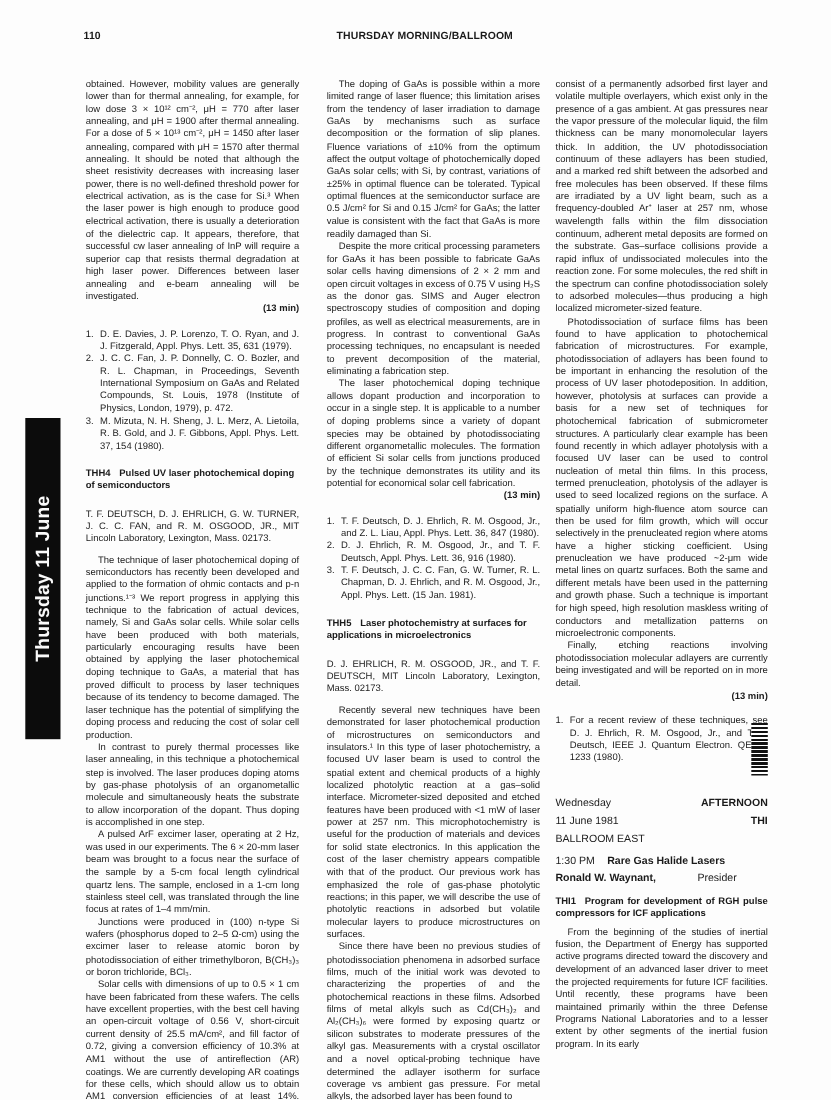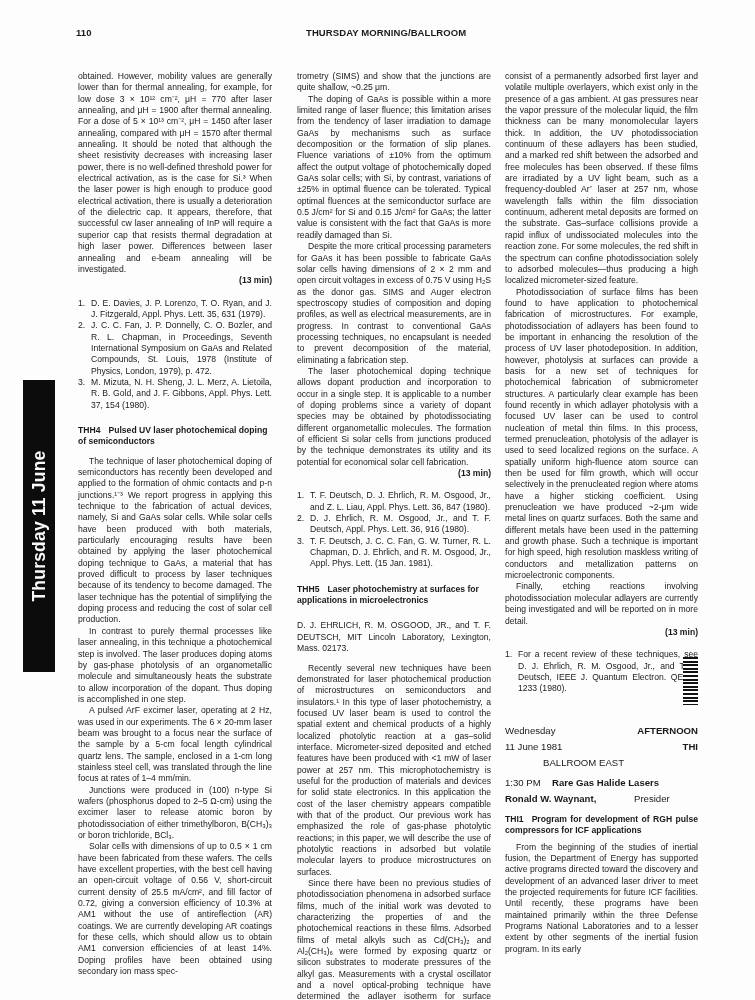--- a/index.html
+++ b/index.html
@@ -48,30 +48,30 @@
   <p>obtained. However, mobility values are generally lower than for thermal annealing, for example, for low dose 3 × 10¹² cm⁻², μH = 770 after laser annealing, and μH = 1900 after thermal annealing. For a dose of 5 × 10¹³ cm⁻², μH = 1450 after laser annealing, compared with μH = 1570 after thermal annealing. It should be noted that although the sheet resistivity decreases with increasing laser power, there is no well-defined threshold power for electrical activation, as is the case for Si.³ When the laser power is high enough to produce good electrical activation, there is usually a deterioration of the dielectric cap. It appears, therefore, that successful cw laser annealing of InP will require a superior cap that resists thermal degradation at high laser power. Differences between laser annealing and e-beam annealing will be investigated.</p>
   <p class="right">(13 min)</p>
   <ul class="refs">
     <li><span class="n">1.</span><span>D. E. Davies, J. P. Lorenzo, T. O. Ryan, and J. J. Fitzgerald, Appl. Phys. Lett. 35, 631 (1979).</span></li>
     <li><span class="n">2.</span><span>J. C. C. Fan, J. P. Donnelly, C. O. Bozler, and R. L. Chapman, in Proceedings, Seventh International Symposium on GaAs and Related Compounds, St. Louis, 1978 (Institute of Physics, London, 1979), p. 472.</span></li>
     <li><span class="n">3.</span><span>M. Mizuta, N. H. Sheng, J. L. Merz, A. Lietoila, R. B. Gold, and J. F. Gibbons, Appl. Phys. Lett. 37, 154 (1980).</span></li>
   </ul>
   <div class="ptitle">
     <span class="code">THH4</span><span>Pulsed UV laser photochemical doping of semiconductors</span>
   </div>
+  <p class="auth">T. F. DEUTSCH, D. J. EHRLICH, G. W. TURNER, J. C. C. FAN, and R. M. OSGOOD, JR., MIT Lincoln Laboratory, Lexington, Mass. 02173.</p>
   <div class="gap"></div>
   <p class="ind">The technique of laser photochemical doping of semiconductors has recently been developed and applied to the formation of ohmic contacts and p-n junctions.¹⁻³ We report progress in applying this technique to the fabrication of actual devices, namely, Si and GaAs solar cells. While solar cells have been produced with both materials, particularly encouraging results have been obtained by applying the laser photochemical doping technique to GaAs, a material that has proved difficult to process by laser techniques because of its tendency to become damaged. The laser technique has the potential of simplifying the doping process and reducing the cost of solar cell production.</p>
   <p class="ind">In contrast to purely thermal processes like laser annealing, in this technique a photochemical step is involved. The laser produces doping atoms by gas-phase photolysis of an organometallic molecule and simultaneously heats the substrate to allow incorporation of the dopant. Thus doping is accomplished in one step.</p>
   <p class="ind">A pulsed ArF excimer laser, operating at 2 Hz, was used in our experiments. The 6 × 20-mm laser beam was brought to a focus near the surface of the sample by a 5-cm focal length cylindrical quartz lens. The sample, enclosed in a 1-cm long stainless steel cell, was translated through the line focus at rates of 1–4 mm/min.</p>
   <p class="ind">Junctions were produced in (100) n-type Si wafers (phosphorus doped to 2–5 Ω-cm) using the excimer laser to release atomic boron by photodissociation of either trimethylboron, B(CH₃)₃ or boron trichloride, BCl₃.</p>
   <p class="ind">Solar cells with dimensions of up to 0.5 × 1 cm have been fabricated from these wafers. The cells have excellent properties, with the best cell having an open-circuit voltage of 0.56 V, short-circuit current density of 25.5 mA/cm², and fill factor of 0.72, giving a conversion efficiency of 10.3% at AM1 without the use of antireflection (AR) coatings. We are currently developing AR coatings for these cells, which should allow us to obtain AM1 conversion efficiencies of at least 14%. Doping profiles have been obtained using secondary ion mass spec-</p>
 </div>
 
 <div class="col c2">
-  <p>trometry (SIMS) and show that the junctions are quite shallow, ~0.25 μm.</p>
   <p class="ind">The doping of GaAs is possible within a more limited range of laser fluence; this limitation arises from the tendency of laser irradiation to damage GaAs by mechanisms such as surface decomposition or the formation of slip planes. Fluence variations of ±10% from the optimum affect the output voltage of photochemically doped GaAs solar cells; with Si, by contrast, variations of ±25% in optimal fluence can be tolerated. Typical optimal fluences at the semiconductor surface are 0.5 J/cm² for Si and 0.15 J/cm² for GaAs; the latter value is consistent with the fact that GaAs is more readily damaged than Si.</p>
   <p class="ind">Despite the more critical processing parameters for GaAs it has been possible to fabricate GaAs solar cells having dimensions of 2 × 2 mm and open circuit voltages in excess of 0.75 V using H₂S as the donor gas. SIMS and Auger electron spectroscopy studies of composition and doping profiles, as well as electrical measurements, are in progress. In contrast to conventional GaAs processing techniques, no encapsulant is needed to prevent decomposition of the material, eliminating a fabrication step.</p>
   <p class="ind">The laser photochemical doping technique allows dopant production and incorporation to occur in a single step. It is applicable to a number of doping problems since a variety of dopant species may be obtained by photodissociating different organometallic molecules. The formation of efficient Si solar cells from junctions produced by the technique demonstrates its utility and its potential for economical solar cell fabrication.</p>
   <p class="right">(13 min)</p>
   <ul class="refs">
     <li><span class="n">1.</span><span>T. F. Deutsch, D. J. Ehrlich, R. M. Osgood, Jr., and Z. L. Liau, Appl. Phys. Lett. 36, 847 (1980).</span></li>
     <li><span class="n">2.</span><span>D. J. Ehrlich, R. M. Osgood, Jr., and T. F. Deutsch, Appl. Phys. Lett. 36, 916 (1980).</span></li>
     <li><span class="n">3.</span><span>T. F. Deutsch, J. C. C. Fan, G. W. Turner, R. L. Chapman, D. J. Ehrlich, and R. M. Osgood, Jr., Appl. Phys. Lett. (15 Jan. 1981).</span></li>
   </ul>
   <div class="ptitle">
@@ -96,21 +96,21 @@
 <div class="stripes"></div>
 
 <div class="sess" style="top:725px;height:14px;">
   <span class="l">Wednesday</span>
   <span class="r">AFTERNOON</span>
 </div>
 <div class="sess" style="top:741px;height:14px;">
   <span class="l">11 June 1981</span>
   <span class="r">THI</span>
 </div>
-<div class="sess" style="top:757px;height:14px;margin-left:38px;">
+<div class="sess" style="top:757px;height:14px;">
   <span class="l">BALLROOM EAST</span>
 </div>
 <div class="sess" style="top:777px;height:14px;">
   <span class="l">1:30 PM</span>
   <span class="l" style="left:47px;font-weight:bold;">Rare Gas Halide Lasers</span>
 </div>
 <div class="sess" style="top:793px;height:14px;">
   <span class="l" style="font-weight:bold;">Ronald W. Waynant,</span>
   <span class="l" style="left:101px;padding-left:28px;">Presider</span>
 </div>

